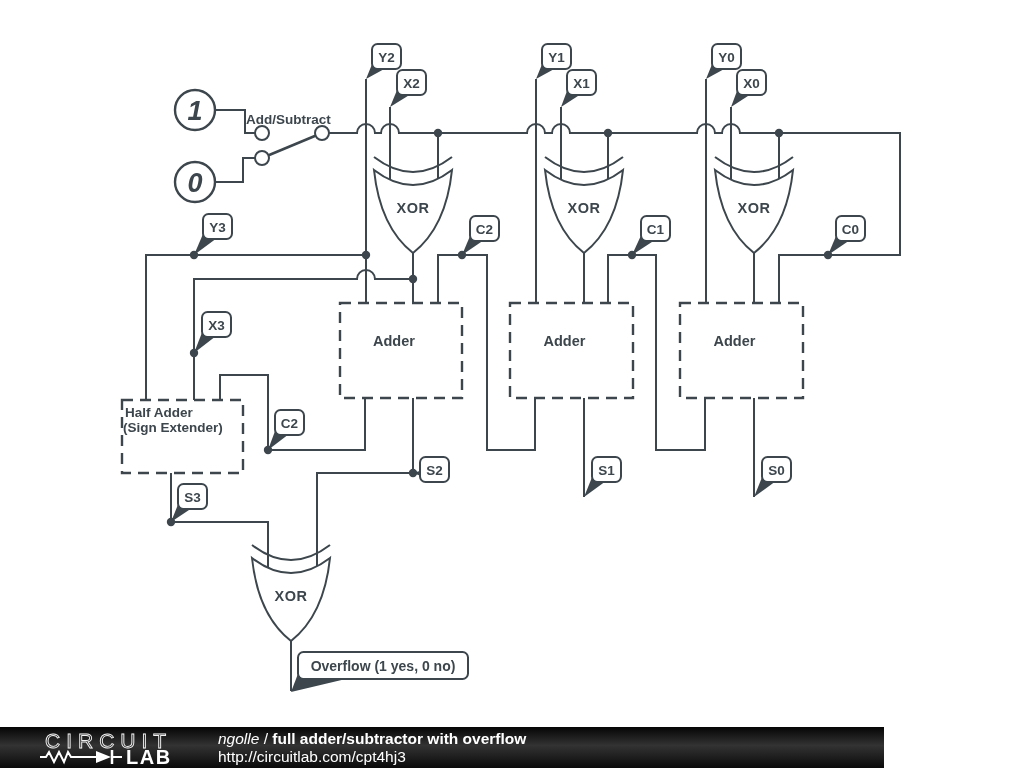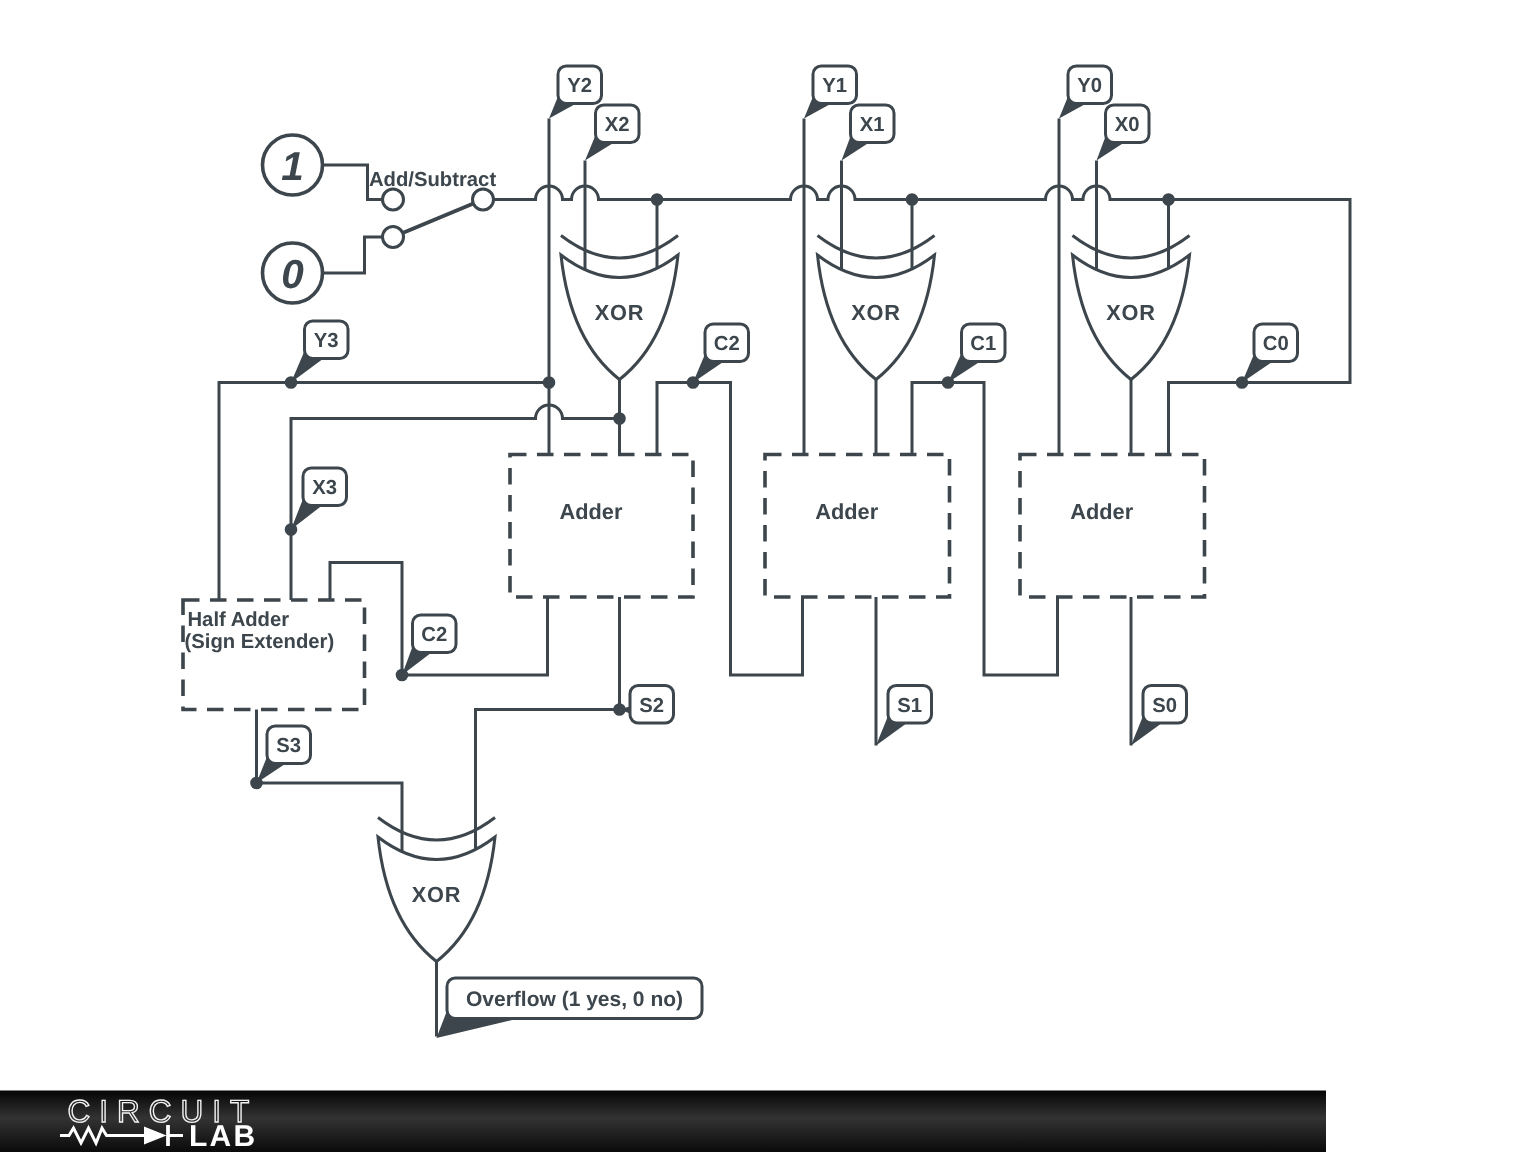--- a/index.html
+++ b/index.html
@@ -241,15 +241,17 @@
   <div id="footer">
     <svg id="logo" width="160" height="41" viewBox="0 0 160 41">
       <text x="7" y="21" style="font-size:21px;letter-spacing:6px;fill:none;stroke:#f2f2f2;stroke-width:0.9">CIRCUIT</text>
       <polyline points="2,30 8,30 11,25 16,35 21,25 26,35 30,25 33,30 58,30" style="fill:none;stroke:#fff;stroke-width:2"></polyline>
       <polygon points="58,24 58,36 73,30" style="fill:#fff"></polygon>
       <line x1="74" y1="23" x2="74" y2="37" style="stroke:#fff;stroke-width:2.5"></line>
       <line x1="74" y1="30" x2="84" y2="30" style="stroke:#fff;stroke-width:2"></line>
       <text x="88" y="37" style="font-size:20px;font-weight:bold;letter-spacing:1.5px;fill:#fff">LAB</text>
     </svg>
     <div class="cap">
+      <div><span class="author">ngolle</span><span class="sep"> / </span><span class="title">full adder/subtractor with overflow</span></div>
+      <div class="url">http://circuitlab.com/cpt4hj3</div>
     </div>
   </div>
 </div>
 
 </body></html>

